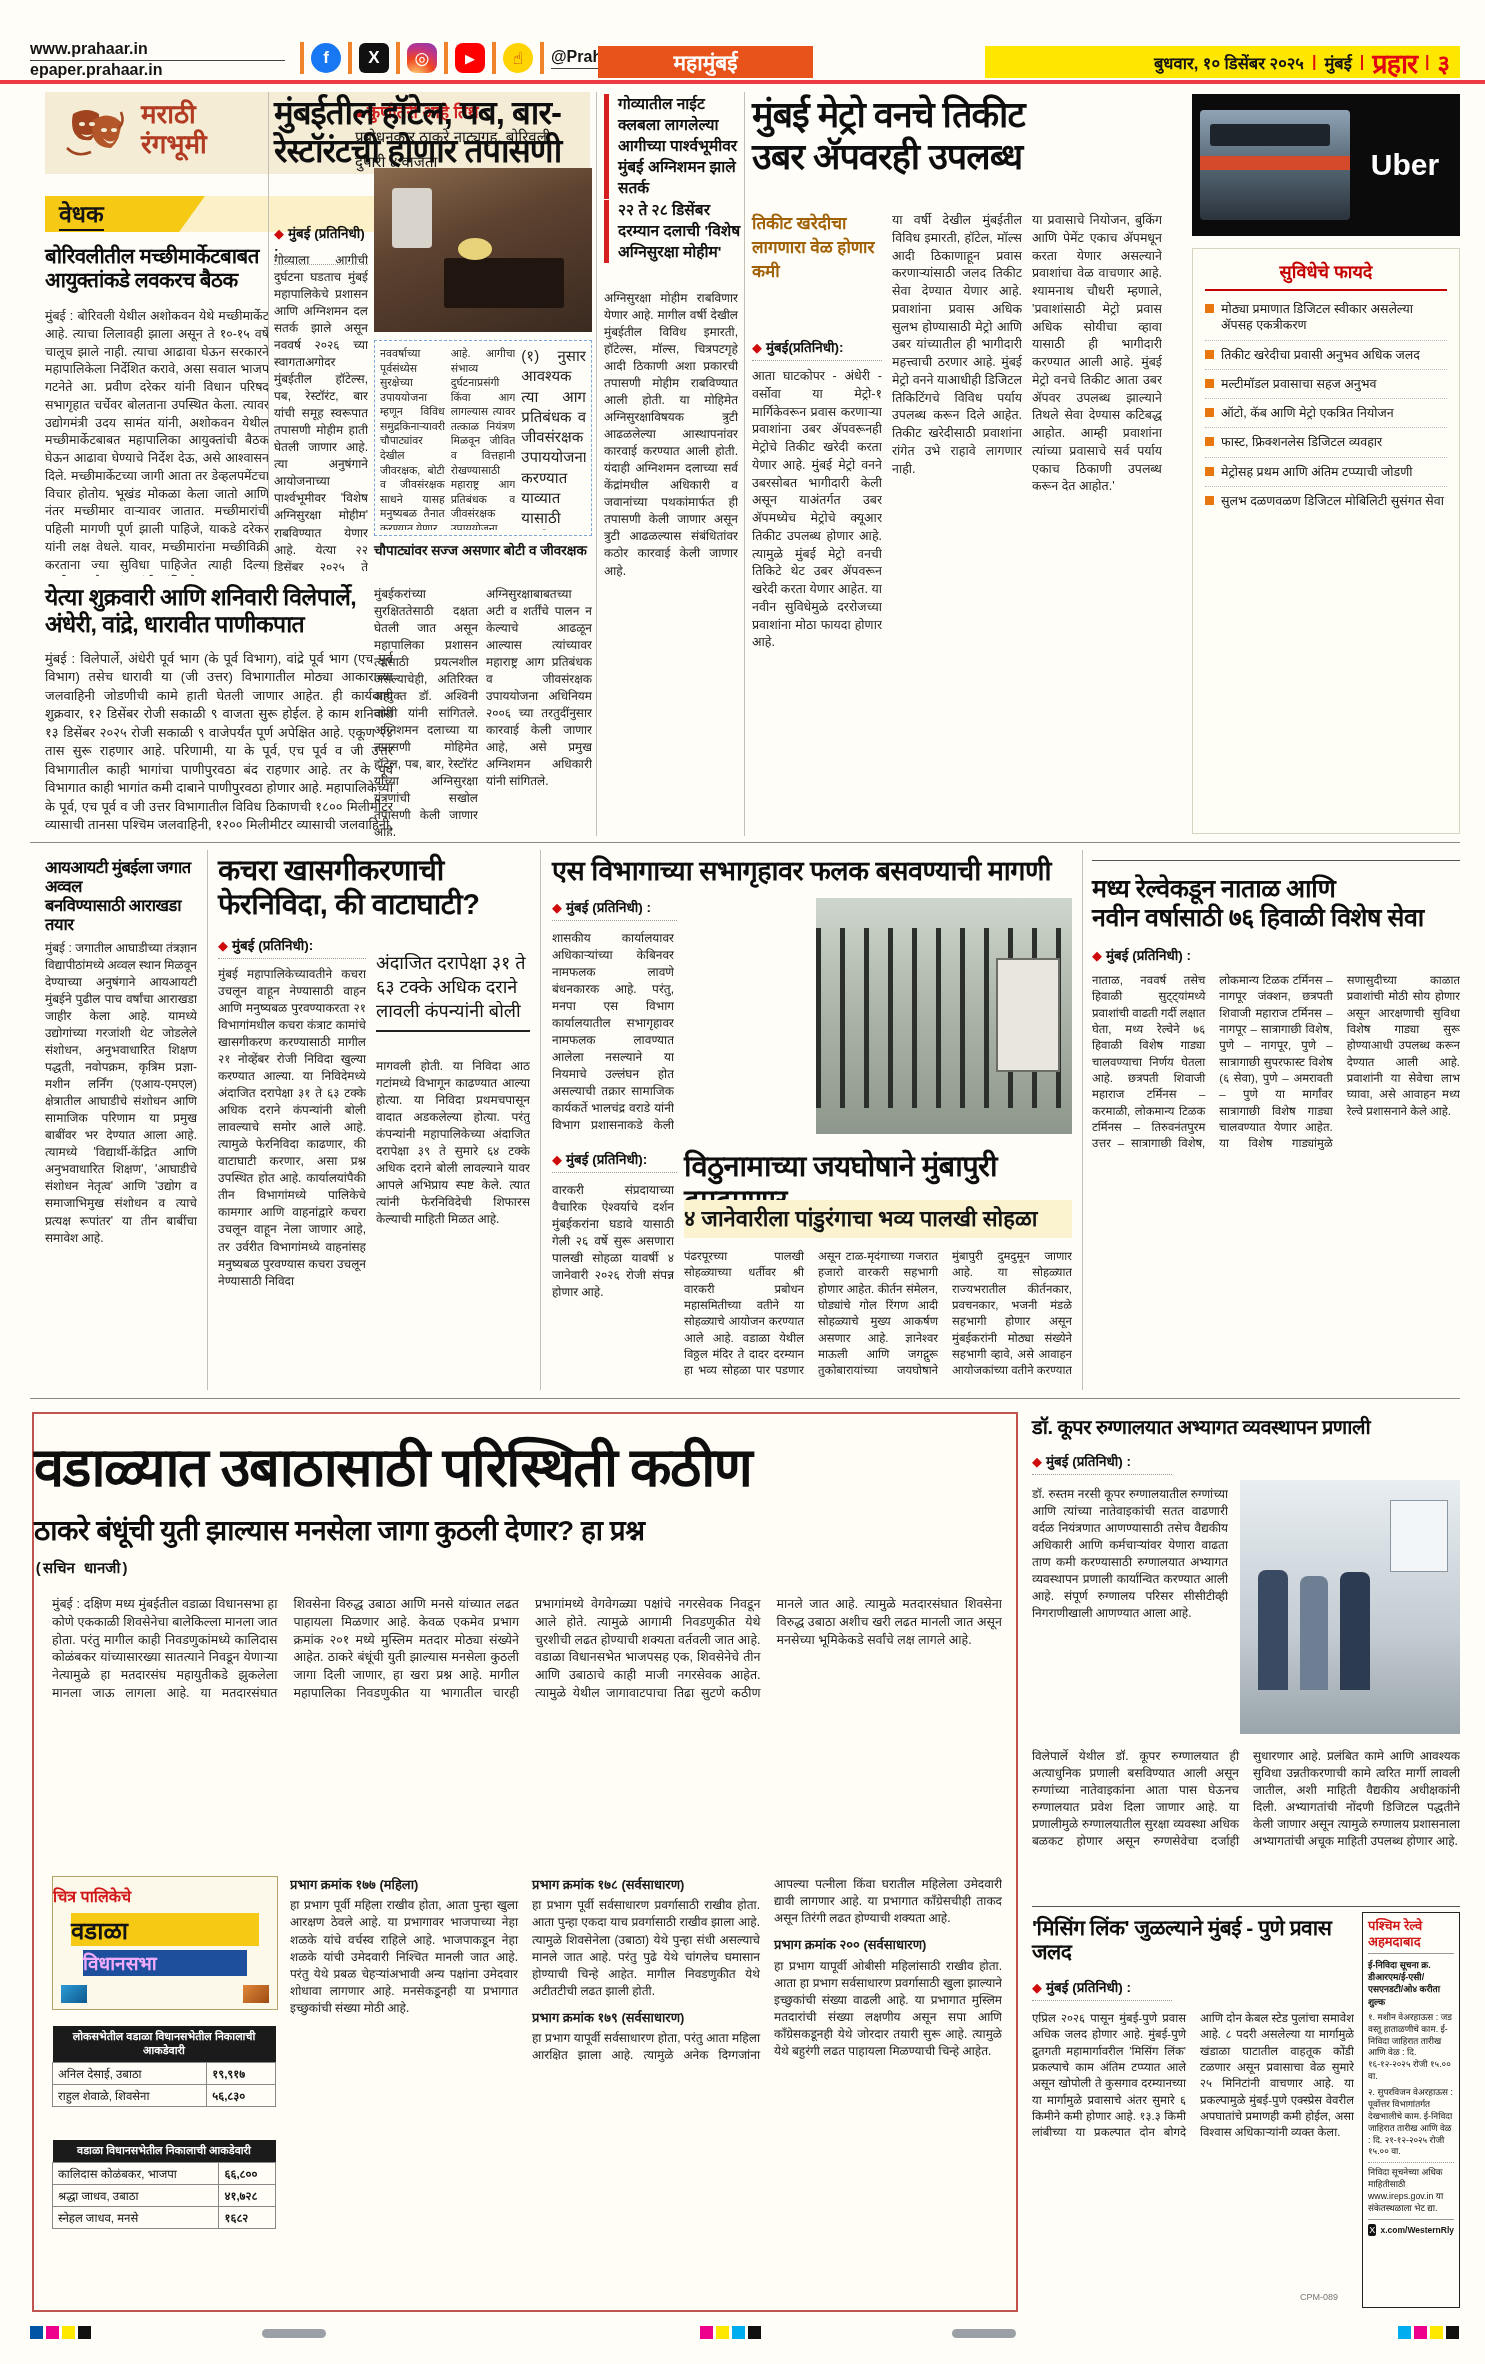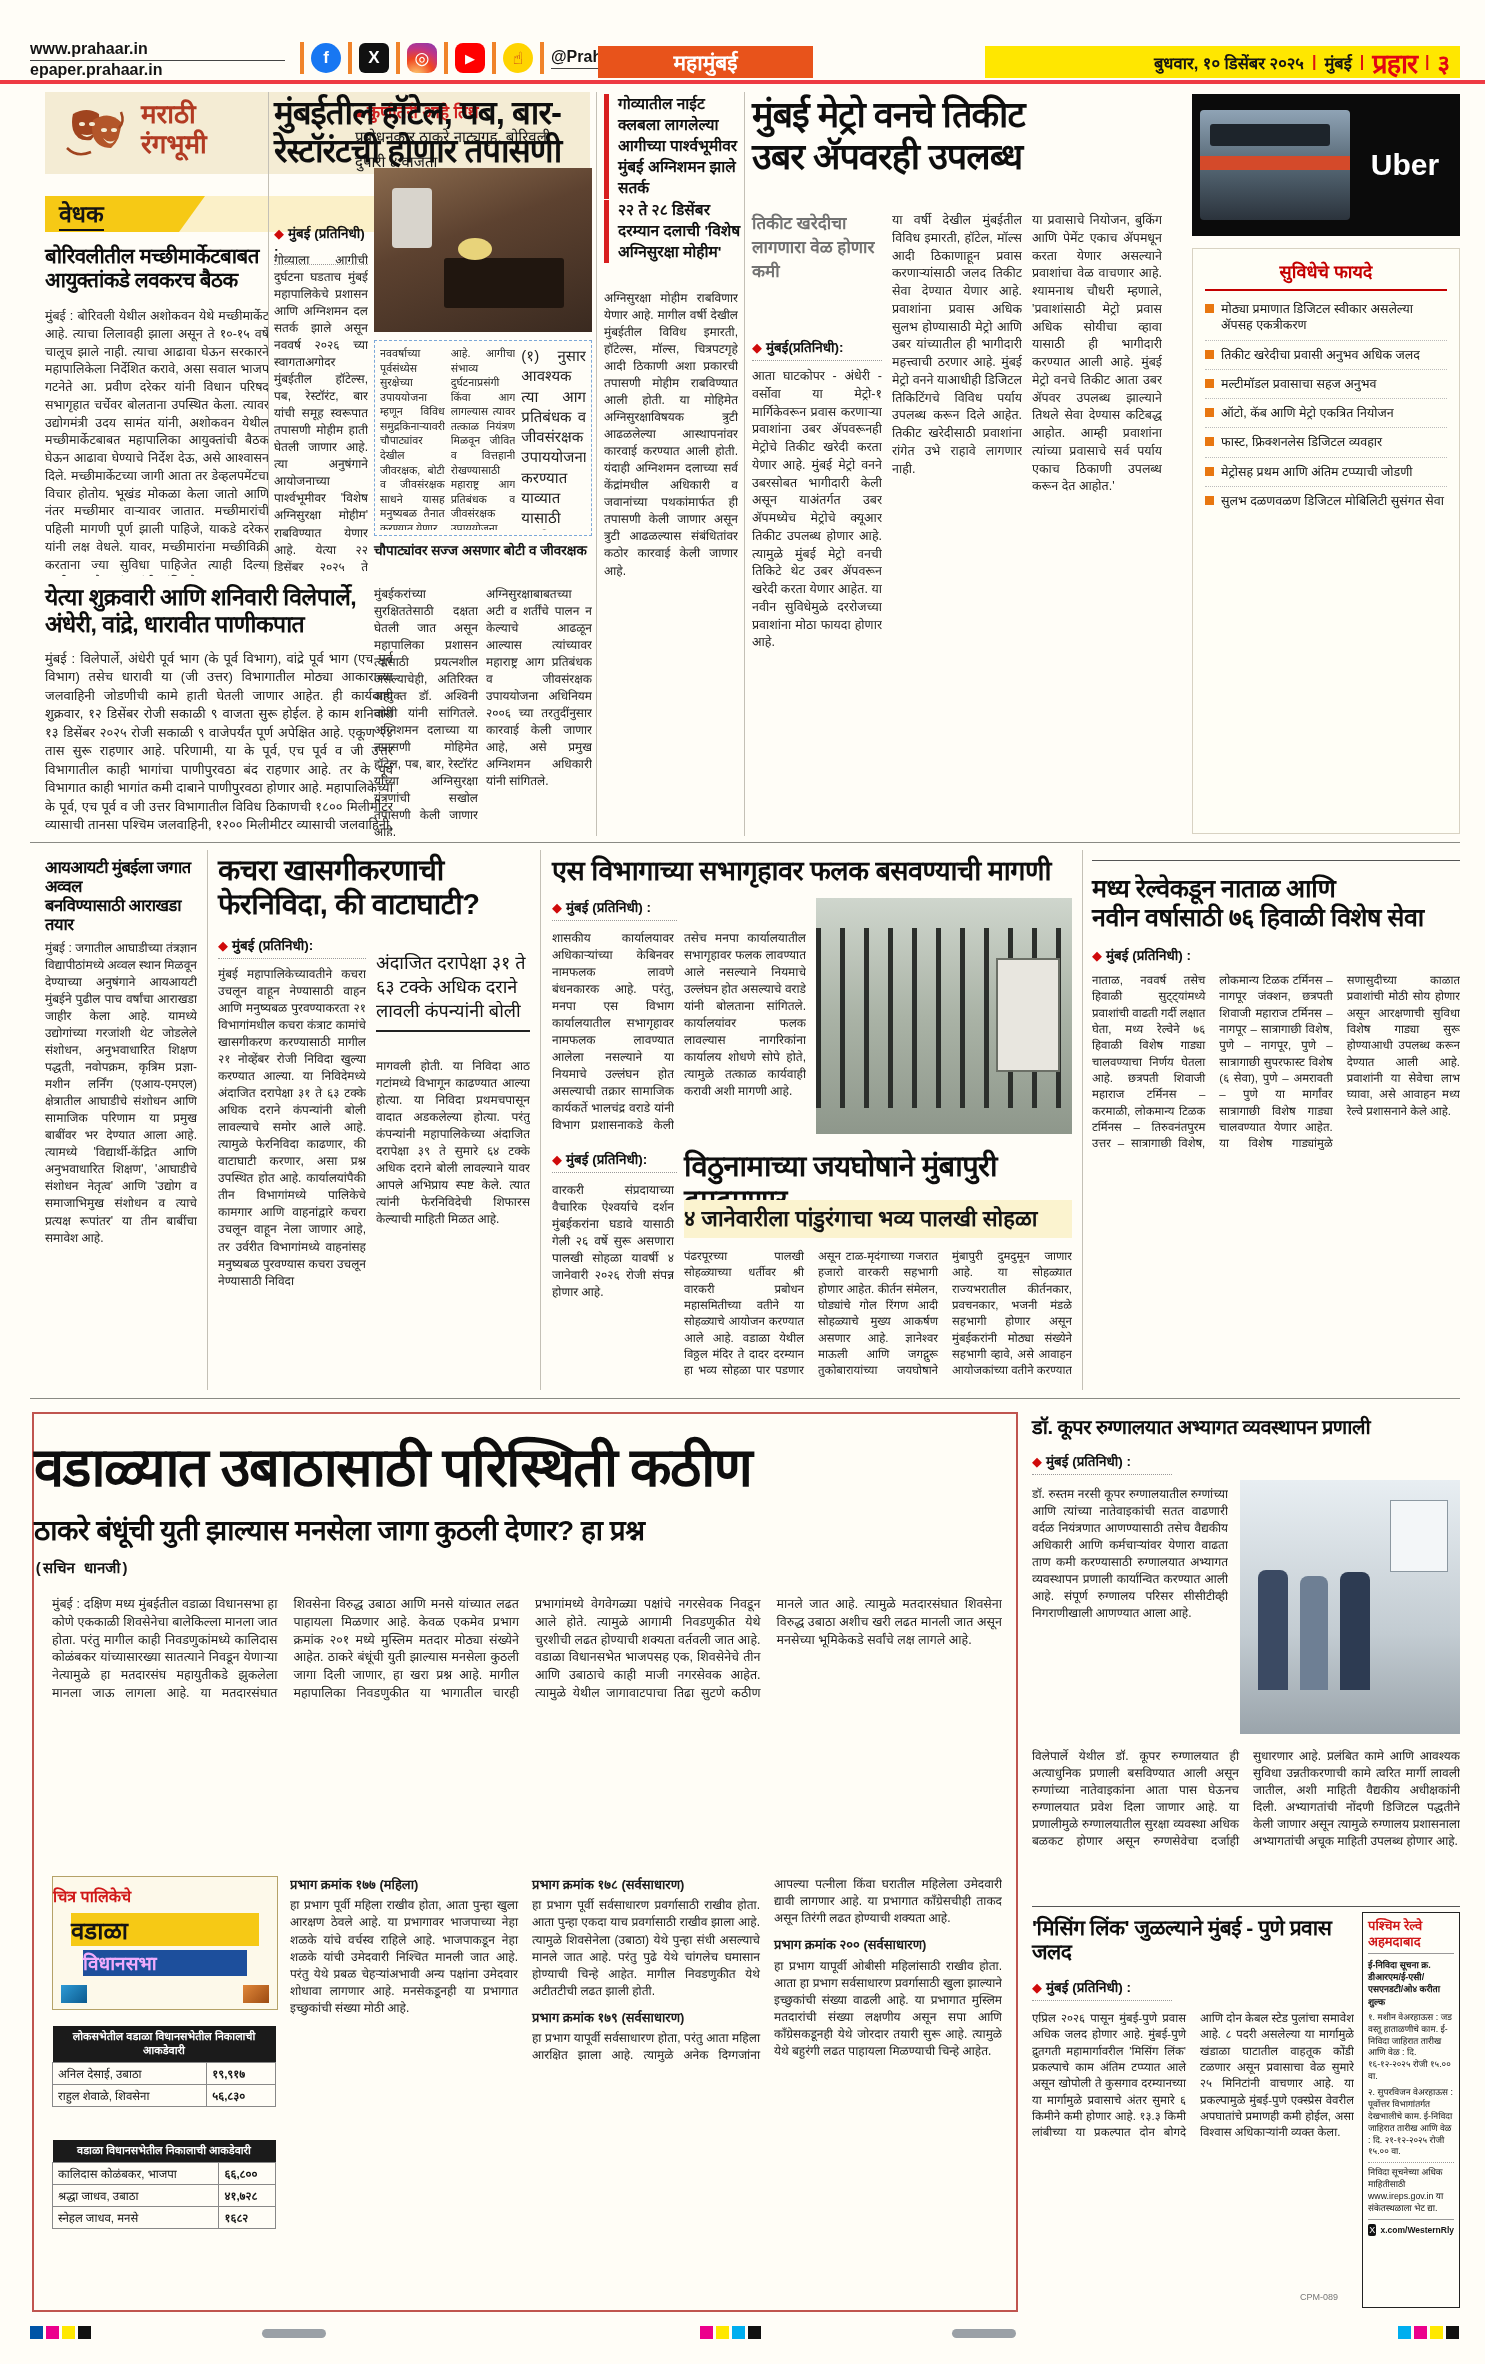--- a/index.html
+++ b/index.html
@@ -136,21 +136,21 @@
 
   <div class="abs bt" style="left:374px;top:586px;width:104px;height:250px;font-size:12px;">मुंबईकरांच्या सुरक्षिततेसाठी दक्षता घेतली जात असून महापालिका प्रशासन त्यासाठी प्रयत्नशील असल्याचेही, अतिरिक्त आयुक्त डॉ. अश्विनी जोशी यांनी सांगितले. अग्निशमन दलाच्या या तपासणी मोहिमेत हॉटेल, पब, बार, रेस्टॉरंट यांच्या अग्निसुरक्षा यंत्रणांची सखोल तपासणी केली जाणार आहे.</div>
   <div class="abs bt" style="left:486px;top:586px;width:106px;height:250px;font-size:12px;">अग्निसुरक्षाबाबतच्या अटी व शर्तींचे पालन न केल्याचे आढळून आल्यास त्यांच्यावर महाराष्ट्र आग प्रतिबंधक व जीवसंरक्षक उपाययोजना अधिनियम २००६ च्या तरतुदींनुसार कारवाई केली जाणार आहे, असे प्रमुख अग्निशमन अधिकारी यांनी सांगितले.</div>
 
   <div class="abs redbar" style="left:604px;top:94px;width:132px;">गोव्यातील नाईट क्लबला लागलेल्या आगीच्या पार्श्वभूमीवर मुंबई अग्निशमन झाले सतर्क</div>
   <div class="abs redbar" style="left:604px;top:200px;width:132px;">२२ ते २८ डिसेंबर दरम्यान दलाची 'विशेष अग्निसुरक्षा मोहीम'</div>
   <div class="abs bt" style="left:604px;top:290px;width:134px;height:544px;font-size:12px;">अग्निसुरक्षा मोहीम राबविणार येणार आहे. मागील वर्षी देखील मुंबईतील विविध इमारती, हॉटेल्स, मॉल्स, चित्रपटगृहे आदी ठिकाणी अशा प्रकारची तपासणी मोहीम राबविण्यात आली होती. या मोहिमेत अग्निसुरक्षाविषयक त्रुटी आढळलेल्या आस्थापनांवर कारवाई करण्यात आली होती. यंदाही अग्निशमन दलाच्या सर्व केंद्रांमधील अधिकारी व जवानांच्या पथकांमार्फत ही तपासणी केली जाणार असून त्रुटी आढळल्यास संबंधितांवर कठोर कारवाई केली जाणार आहे.</div>
 
   <div class="abs hl prel" style="left:752px;top:94px;width:432px;font-size:36px;letter-spacing:-1px;">मुंबई मेट्रो वनचे तिकीट
 उबर ॲपवरही उपलब्ध</div>
-  <div class="abs" style="left:752px;top:212px;width:132px;font-weight:bold;font-size:17px;line-height:1.4;color:#737373;">तिकीट खरेदीचा लागणारा वेळ होणार कमी</div>
+  <div class="abs" style="left:752px;top:212px;width:132px;font-weight:bold;font-size:17px;line-height:1.4;color:#a16207;">तिकीट खरेदीचा लागणारा वेळ होणार कमी</div>
 
   <div class="abs" style="left:1192px;top:94px;width:268px;height:142px;background:#0b0b0b;display:flex;align-items:center;">
     <div style="width:150px;height:110px;margin-left:8px;background:linear-gradient(180deg,#8fa3b5 0%,#51626f 55%,#2b333c 100%);border-radius:4px;position:relative;">
       <div style="position:absolute;left:0;top:46px;width:100%;height:14px;background:#d44a2a;"></div>
       <div style="position:absolute;left:10px;top:14px;width:120px;height:22px;background:#1d242b;border-radius:3px;"></div>
     </div>
     <div style="flex:1;text-align:center;color:#fff;font-weight:bold;font-size:30px;">Uber</div>
   </div>
 
   <div class="abs dotline" style="left:752px;top:338px;width:130px;">
@@ -209,21 +209,20 @@
   <div class="abs crosshead" style="left:376px;top:950px;width:154px;font-size:18px;border-bottom:2px solid #222;padding-bottom:8px;">अंदाजित दरापेक्षा ३१ ते ६३ टक्के अधिक दराने लावली कंपन्यांनी बोली</div>
   <div class="abs bt" style="left:376px;top:1058px;width:154px;height:332px;font-size:12px;">मागवली होती. या निविदा आठ गटांमध्ये विभागून काढण्यात आल्या होत्या. या निविदा प्रथमचपासून वादात अडकलेल्या होत्या. परंतु कंपन्यांनी महापालिकेच्या अंदाजित दरापेक्षा ३९ ते सुमारे ६४ टक्के अधिक दराने बोली लावल्याने यावर आपले अभिप्राय स्पष्ट केले. त्यात त्यांनी फेरनिविदेची शिफारस केल्याची माहिती मिळत आहे.</div>
 
   <div class="vrule" style="left:540px;top:850px;height:540px;"></div>
 
   <div class="abs hl center" style="left:552px;top:856px;width:520px;font-size:27px;">एस विभागाच्या सभागृहावर फलक बसवण्याची मागणी</div>
   <div class="abs dotline" style="left:552px;top:898px;width:125px;">
     <span class="diamond">◆</span><span class="byline">मुंबई (प्रतिनिधी) :</span>
   </div>
   <div class="abs bt" style="left:552px;top:930px;width:122px;height:204px;font-size:12px;">शासकीय कार्यालयावर अधिकाऱ्यांच्या केबिनवर नामफलक लावणे बंधनकारक आहे. परंतु, मनपा एस विभाग कार्यालयातील सभागृहावर नामफलक लावण्यात आलेला नसल्याने या नियमाचे उल्लंघन होत असल्याची तक्रार सामाजिक कार्यकर्ते भालचंद्र वराडे यांनी विभाग प्रशासनाकडे केली आहे.</div>
-  <div class="abs bt" style="left:684px;top:930px;width:122px;height:204px;font-size:12px;">तसेच मनपा कार्यालयातील सभागृहावर फलक लावण्यात आले नसल्याने नियमाचे उल्लंघन होत असल्याचे वराडे यांनी बोलताना सांगितले. कार्यालयांवर फलक लावल्यास नागरिकांना कार्यालय शोधणे सोपे होते, त्यामुळे तत्काळ कार्यवाही करावी अशी मागणी आहे.</div>
 
   <div class="abs" style="left:816px;top:898px;width:256px;height:236px;background:linear-gradient(180deg,#cfd6cd 0%,#aab3a6 50%,#8e978b 100%);">
     <div class="abs" style="left:0;top:30px;width:100%;height:180px;background:repeating-linear-gradient(90deg,#2c2f2c 0 5px,transparent 5px 24px);"></div>
     <div class="abs" style="left:180px;top:60px;width:60px;height:110px;background:#e8e6df;border:2px solid #6b6f66;"></div>
   </div>
 
   <div class="abs dotline" style="left:552px;top:1150px;width:125px;">
     <span class="diamond">◆</span><span class="byline">मुंबई (प्रतिनिधी):</span>
   </div>
   <div class="abs bt" style="left:552px;top:1182px;width:122px;height:206px;font-size:12px;">वारकरी संप्रदायाच्या वैचारिक ऐश्वर्याचे दर्शन मुंबईकरांना घडावे यासाठी गेली २६ वर्षे सुरू असणारा पालखी सोहळा यावर्षी ४ जानेवारी २०२६ रोजी संपन्न होणार आहे.</div>

